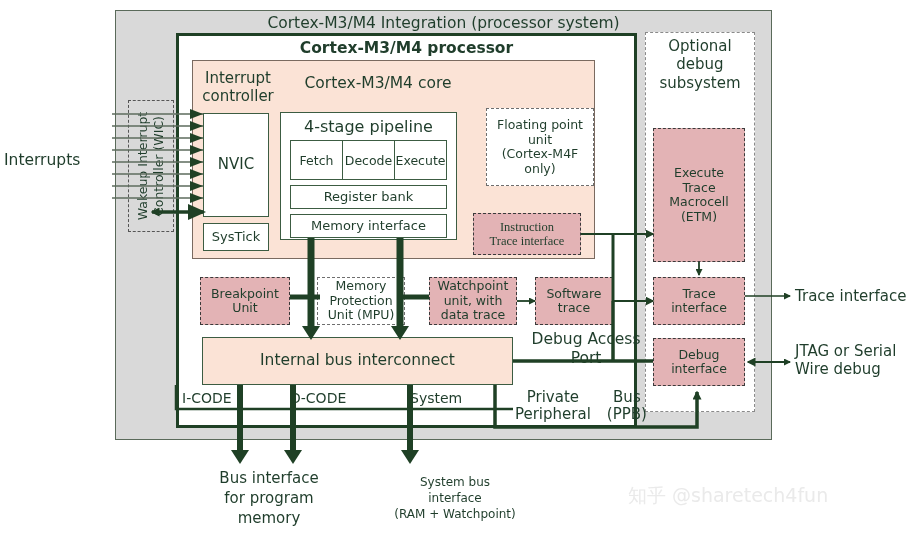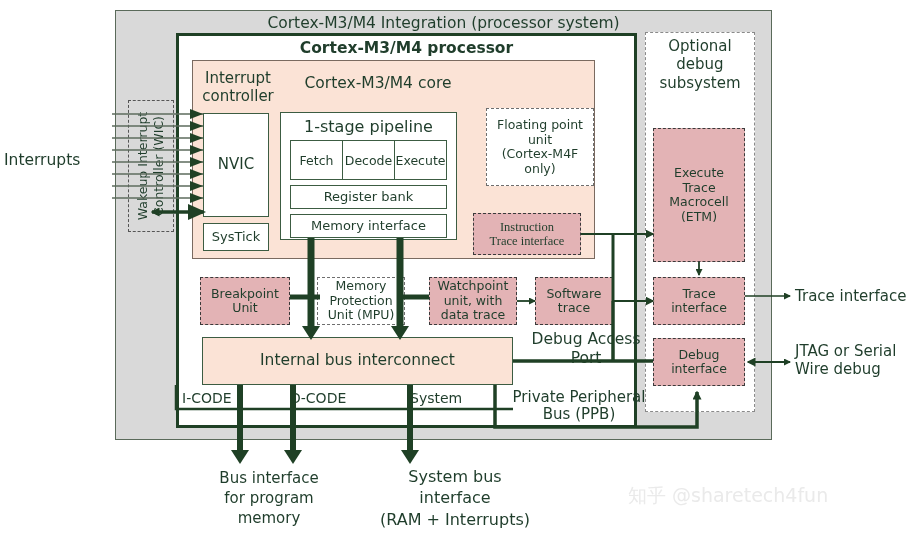--- a/index.html
+++ b/index.html
@@ -95,32 +95,32 @@
   .wpt{left:429px;top:277px;width:88px;height:48px;font-size:12.5px;flex-direction:column;}
   .swtrace{left:535px;top:277px;width:78px;height:48px;font-size:12.5px;flex-direction:column;}
 
   .etm{left:653px;top:128px;width:92px;height:134px;font-size:12.5px;flex-direction:column;}
   .tracif{left:653px;top:277px;width:92px;height:48px;font-size:12.5px;flex-direction:column;}
   .dbgif{left:653px;top:338px;width:92px;height:48px;font-size:12.5px;flex-direction:column;}
 
   .interconnect{left:202px;top:337px;width:311px;height:48px;font-size:15.5px;}
 
   .dap-label{left:519px;top:338px;width:134px;height:22px;font-size:15.5px;}
-  .ppb-label{left:505px;top:386px;width:148px;height:40px;font-size:15px;flex-direction:column;line-height:1.12;}
+  .ppb-label{left:505px;top:386px;width:148px;height:40px;font-size:15px;flex-direction:row;line-height:1.12;}
 
   .icode{left:182px;top:387px;width:62px;height:22px;font-size:14px;justify-content:flex-start;}
   .dcode{left:290px;top:387px;width:72px;height:22px;font-size:14px;justify-content:flex-start;}
   .system{left:410px;top:387px;width:74px;height:22px;font-size:14px;justify-content:flex-start;}
 
   .ext-trace{left:795px;top:285px;width:125px;height:22px;font-size:15px;justify-content:flex-start;}
   .ext-jtag{left:795px;top:338px;width:125px;height:44px;font-size:15px;
             flex-direction:column;align-items:flex-start;justify-content:center;line-height:1.2;}
 
   .bus-prog{left:196px;top:466px;width:146px;height:64px;font-size:15px;flex-direction:column;line-height:1.35;}
-  .bus-sys{left:360px;top:466px;width:190px;height:64px;font-size:16px;flex-direction:column;line-height:1.35;}
+  .bus-sys{left:360px;top:466px;width:190px;height:64px;font-size:12px;flex-direction:column;line-height:1.35;}
 
   .watermark{left:628px;top:480px;width:280px;height:30px;
     font-size:19px;color:#eaeaea;justify-content:flex-start;}
 
   svg.overlay{position:absolute;left:0;top:0;width:917px;height:536px;pointer-events:none;}
 </style>
 </head>
 <body>
 
 <div id="stage">
@@ -143,21 +143,21 @@
   <div class="abs lbl interrupts-label">Interrupts</div>
 
   <div class="abs lbl int-ctrl-label">
       <div>Interrupt</div>
       <div>controller</div>
     </div>
   <div class="abs box solid nvic t15">NVIC</div>
   <div class="abs box solid systick t13">SysTick</div>
 
   <div class="abs box solid pipeline-outer"></div>
-  <div class="abs lbl pipeline-title">1-stage pipeline</div>
+  <div class="abs lbl pipeline-title">4-stage pipeline</div>
   <div class="abs solid stage-row">
     <div class="stage-cell">Fetch</div>
     <div class="stage-cell">Decode</div>
     <div class="stage-cell">Execute</div>
   </div>
   <div class="abs box solid regbank t13">Register bank</div>
   <div class="abs box solid meminterface t13">Memory interface</div>
 
   <div class="abs box dash fpu">
       <div>Floating point</div>
@@ -229,21 +229,21 @@
     </div>
 
   <div class="abs lbl bus-prog">
       <div>Bus interface</div>
       <div>for program</div>
       <div>memory</div>
     </div>
   <div class="abs lbl bus-sys">
       <div>System bus</div>
       <div>interface</div>
-      <div>(RAM + Interrupts)</div>
+      <div>(RAM + Watchpoint)</div>
     </div>
 
   <div class="abs lbl watermark">知乎 @sharetech4fun</div>
 
   <svg class="overlay" viewBox="0 0 917 536">
     <defs>
       <marker id="ah" markerWidth="9" markerHeight="9" refX="7.5" refY="4.5" orient="auto" markerUnits="userSpaceOnUse">
         <path d="M0,0 L9,4.5 L0,9 z" fill="#1f4025"></path>
       </marker>
       <marker id="ahs" markerWidth="7" markerHeight="7" refX="6" refY="3.5" orient="auto" markerUnits="userSpaceOnUse">

